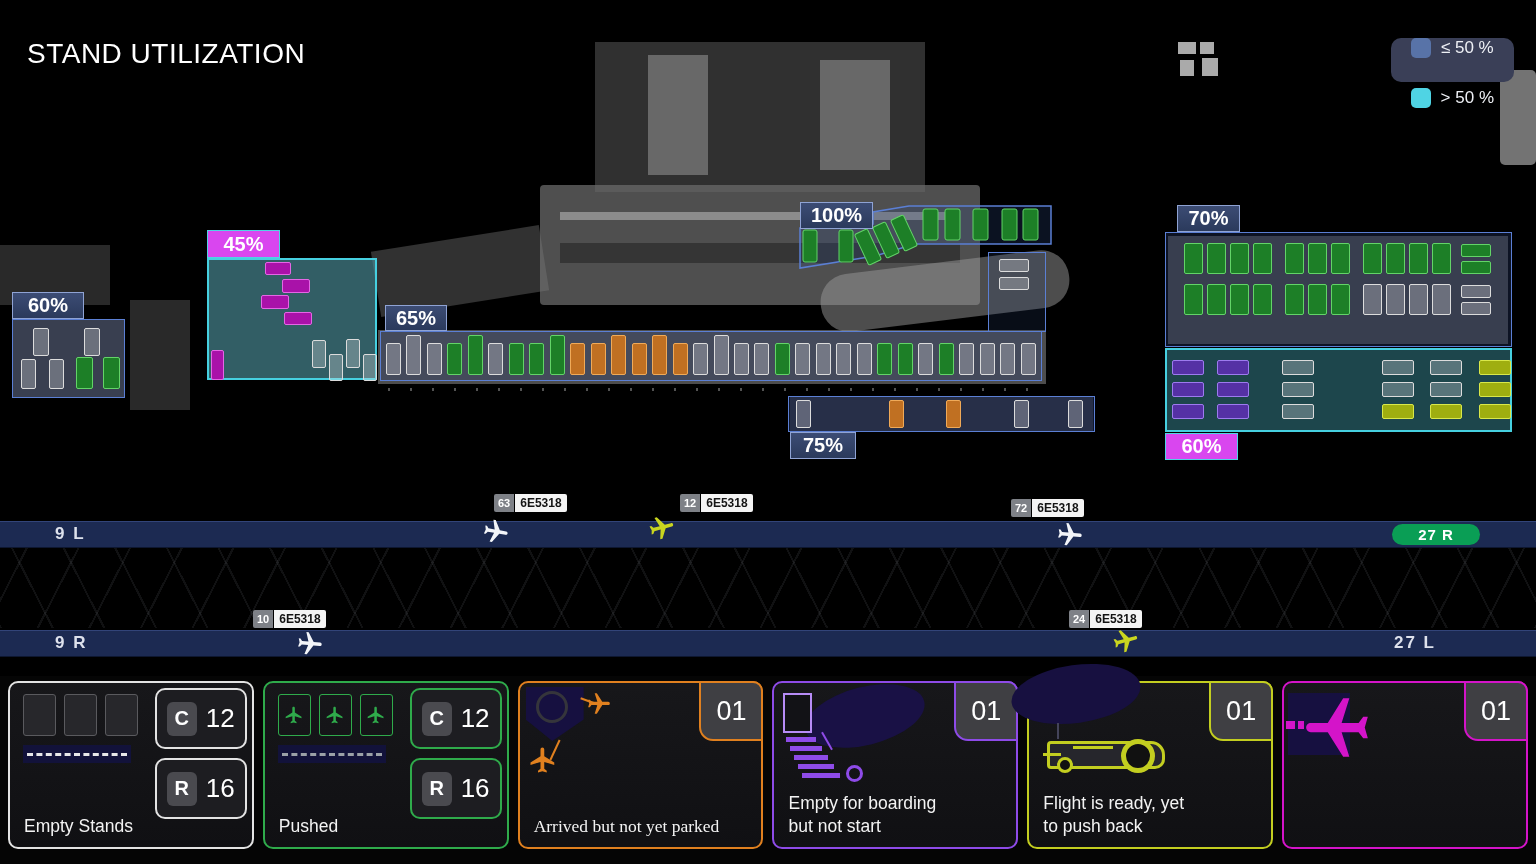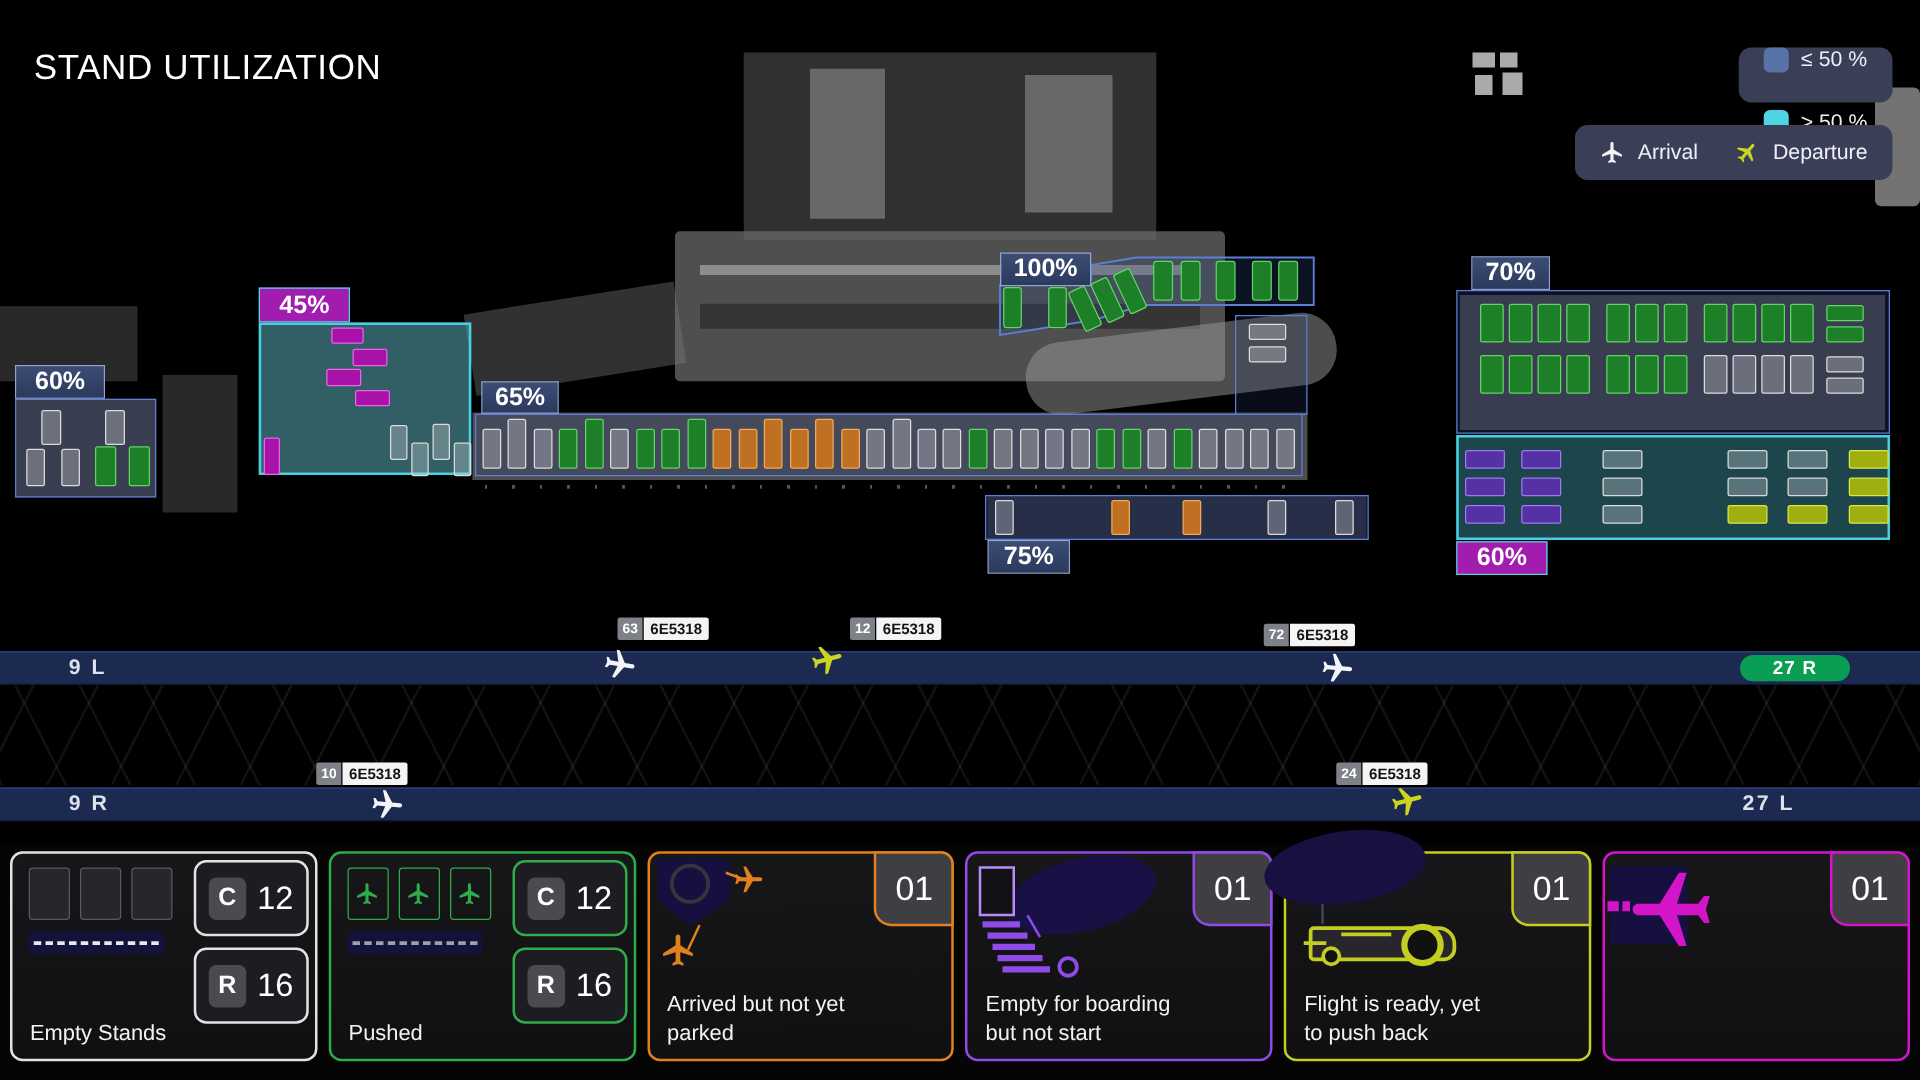--- a/index.html
+++ b/index.html
@@ -20,21 +20,21 @@
   .legend-item{display:flex;align-items:center;gap:10px;font-size:17px;color:#eef0f5;}
   .legend-swatch{width:20px;height:20px;border-radius:5px;}
   .legend-plane{width:20px;height:20px;display:inline-block;}
   
   .zone{position:absolute;box-sizing:border-box;}
   .zone-blue{border:1.5px solid #5b7fd4;background:rgba(45,70,130,0.28);}
   .zone-teal{border:2px solid #46d0e0;background:rgba(58,140,152,0.5);}
   .zone-badge{position:absolute;display:flex;align-items:center;justify-content:center;
     font-size:20px;font-weight:600;color:#fff;box-sizing:border-box;z-index:6;}
   .badge-blue{background:linear-gradient(#3c4c74,#2b3a5c);border:1.5px solid #8fa3d4;}
-  .badge-teal{background:#a21caf;border:1.5px solid #4fd4e4;}
+  .badge-teal{background:#d946ef;border:1.5px solid #4fd4e4;}
   .stand{box-sizing:border-box;border-radius:2px;border:1px solid;}
   .st-w{border-color:#dcdcdc;background:rgba(225,225,228,0.30);}
   .st-g{border-color:#63d468;background:#1d7f27;}
   .st-o{border-color:#f0aa58;background:#c07022;}
   .st-m{border-color:#e567e5;background:#a912a9;}
   .st-p{border-color:#9d7bef;background:#5531a5;}
   .st-y{border-color:#d9e84a;background:#9fae10;}
   #zone-central{display:flex;justify-content:space-between;align-items:flex-start;padding:0 5px;}
   #zone-central .stand{position:relative;width:15px;height:32px;margin-top:11px;flex:0 0 auto;}
   #zone-central .stand.raised{height:40px;margin-top:3px;}
@@ -136,34 +136,20 @@
   <div class="legend" style="top:38px;flex-direction:column;">
     <div class="legend-item">
       <span class="legend-swatch" style="background: rgb(88, 115, 168);"></span>
       <span>≤ 50 %</span>
     </div>
     <div class="legend-item">
       <span class="legend-swatch" style="background: rgb(79, 212, 228);"></span>
       <span>&gt; 50 %</span>
     </div>
   </div>
-  <div class="legend" style="top:100px;">
-    <div class="legend-item">
-      <span class="legend-plane pm-white plane-fill"><svg viewBox="0 0 24 24" width="100%" height="100%">
-            <path fill="currentColor" d="M21 16v-2l-8-5V3.5c0-.83-.67-1.5-1.5-1.5S10 2.67 10 3.5V9l-8 5v2l8-2.5V19l-2 1.5V22l3.5-1 3.5 1v-1.5L13 19v-5.5l8 2.5z"></path>
-          </svg></span>
-      <span>Arrival</span>
-    </div>
-    <div class="legend-item">
-      <span class="legend-plane pm-yellow plane-fill" style="transform:rotate(40deg);"><svg viewBox="0 0 24 24" width="100%" height="100%">
-            <path fill="currentColor" d="M21 16v-2l-8-5V3.5c0-.83-.67-1.5-1.5-1.5S10 2.67 10 3.5V9l-8 5v2l8-2.5V19l-2 1.5V22l3.5-1 3.5 1v-1.5L13 19v-5.5l8 2.5z"></path>
-          </svg></span>
-      <span>Departure</span>
-    </div>
-  </div>
 
   <div class="zone zone-blue" id="zone-west" style="left:12px;top:319px;width:113px;height:79px;">
       <div class="stand st-w" style="position: absolute; left: 20px; top: 8px; width: 16px; height: 28px;"></div>
       <div class="stand st-w" style="position: absolute; left: 71px; top: 8px; width: 16px; height: 28px;"></div>
       <div class="stand st-w" style="position: absolute; left: 8px; top: 39px; width: 15px; height: 30px;"></div>
       <div class="stand st-w" style="position: absolute; left: 36px; top: 39px; width: 15px; height: 30px;"></div>
       <div class="stand st-g" style="position: absolute; left: 63px; top: 37px; width: 17px; height: 32px;"></div>
       <div class="stand st-g" style="position: absolute; left: 90px; top: 37px; width: 17px; height: 32px;"></div>
     </div>
   <div class="zone-badge badge-blue" style="left:12px;top:292px;width:72px;height:27px;">60%</div>
@@ -447,21 +433,21 @@
         <div class="o-line" style="left:60px;top:18px;width:22px;height:2px;transform:rotate(20deg);"></div>
         <div class="o-line" style="left:34px;top:56px;width:2px;height:22px;transform:rotate(25deg);"></div>
         <span class="plane-fill" style="position:absolute;left:66px;top:8px;width:26px;height:26px;color:#e0801f;transform:rotate(90deg);"><svg viewBox="0 0 24 24" width="100%" height="100%">
               <path fill="currentColor" d="M21 16v-2l-8-5V3.5c0-.83-.67-1.5-1.5-1.5S10 2.67 10 3.5V9l-8 5v2l8-2.5V19l-2 1.5V22l3.5-1 3.5 1v-1.5L13 19v-5.5l8 2.5z"></path>
             </svg></span>
         <span class="plane-fill" style="position:absolute;left:8px;top:62px;width:30px;height:30px;color:#e0801f;"><svg viewBox="0 0 24 24" width="100%" height="100%">
               <path fill="currentColor" d="M21 16v-2l-8-5V3.5c0-.83-.67-1.5-1.5-1.5S10 2.67 10 3.5V9l-8 5v2l8-2.5V19l-2 1.5V22l3.5-1 3.5 1v-1.5L13 19v-5.5l8 2.5z"></path>
             </svg></span>
       </div>
       <div class="count-badge">01</div>
-      <div class="card-label" style="width:195px;">Arrived but not yet parked</div>
+      <div class="card-label" style="width:195px;font-family:Liberation Serif, serif;">Arrived but not yet parked</div>
     </div>
 
     <div class="card" style="--accent: #8e4be8;">
       <div class="card-icon">
         <div class="nose-ellipse"></div>
         <div class="door"></div>
         <div class="step" style="left:12px;top:54px;width:30px;"></div>
         <div class="step" style="left:16px;top:63px;width:32px;"></div>
         <div class="step" style="left:20px;top:72px;width:34px;"></div>
         <div class="step" style="left:24px;top:81px;width:36px;"></div>

